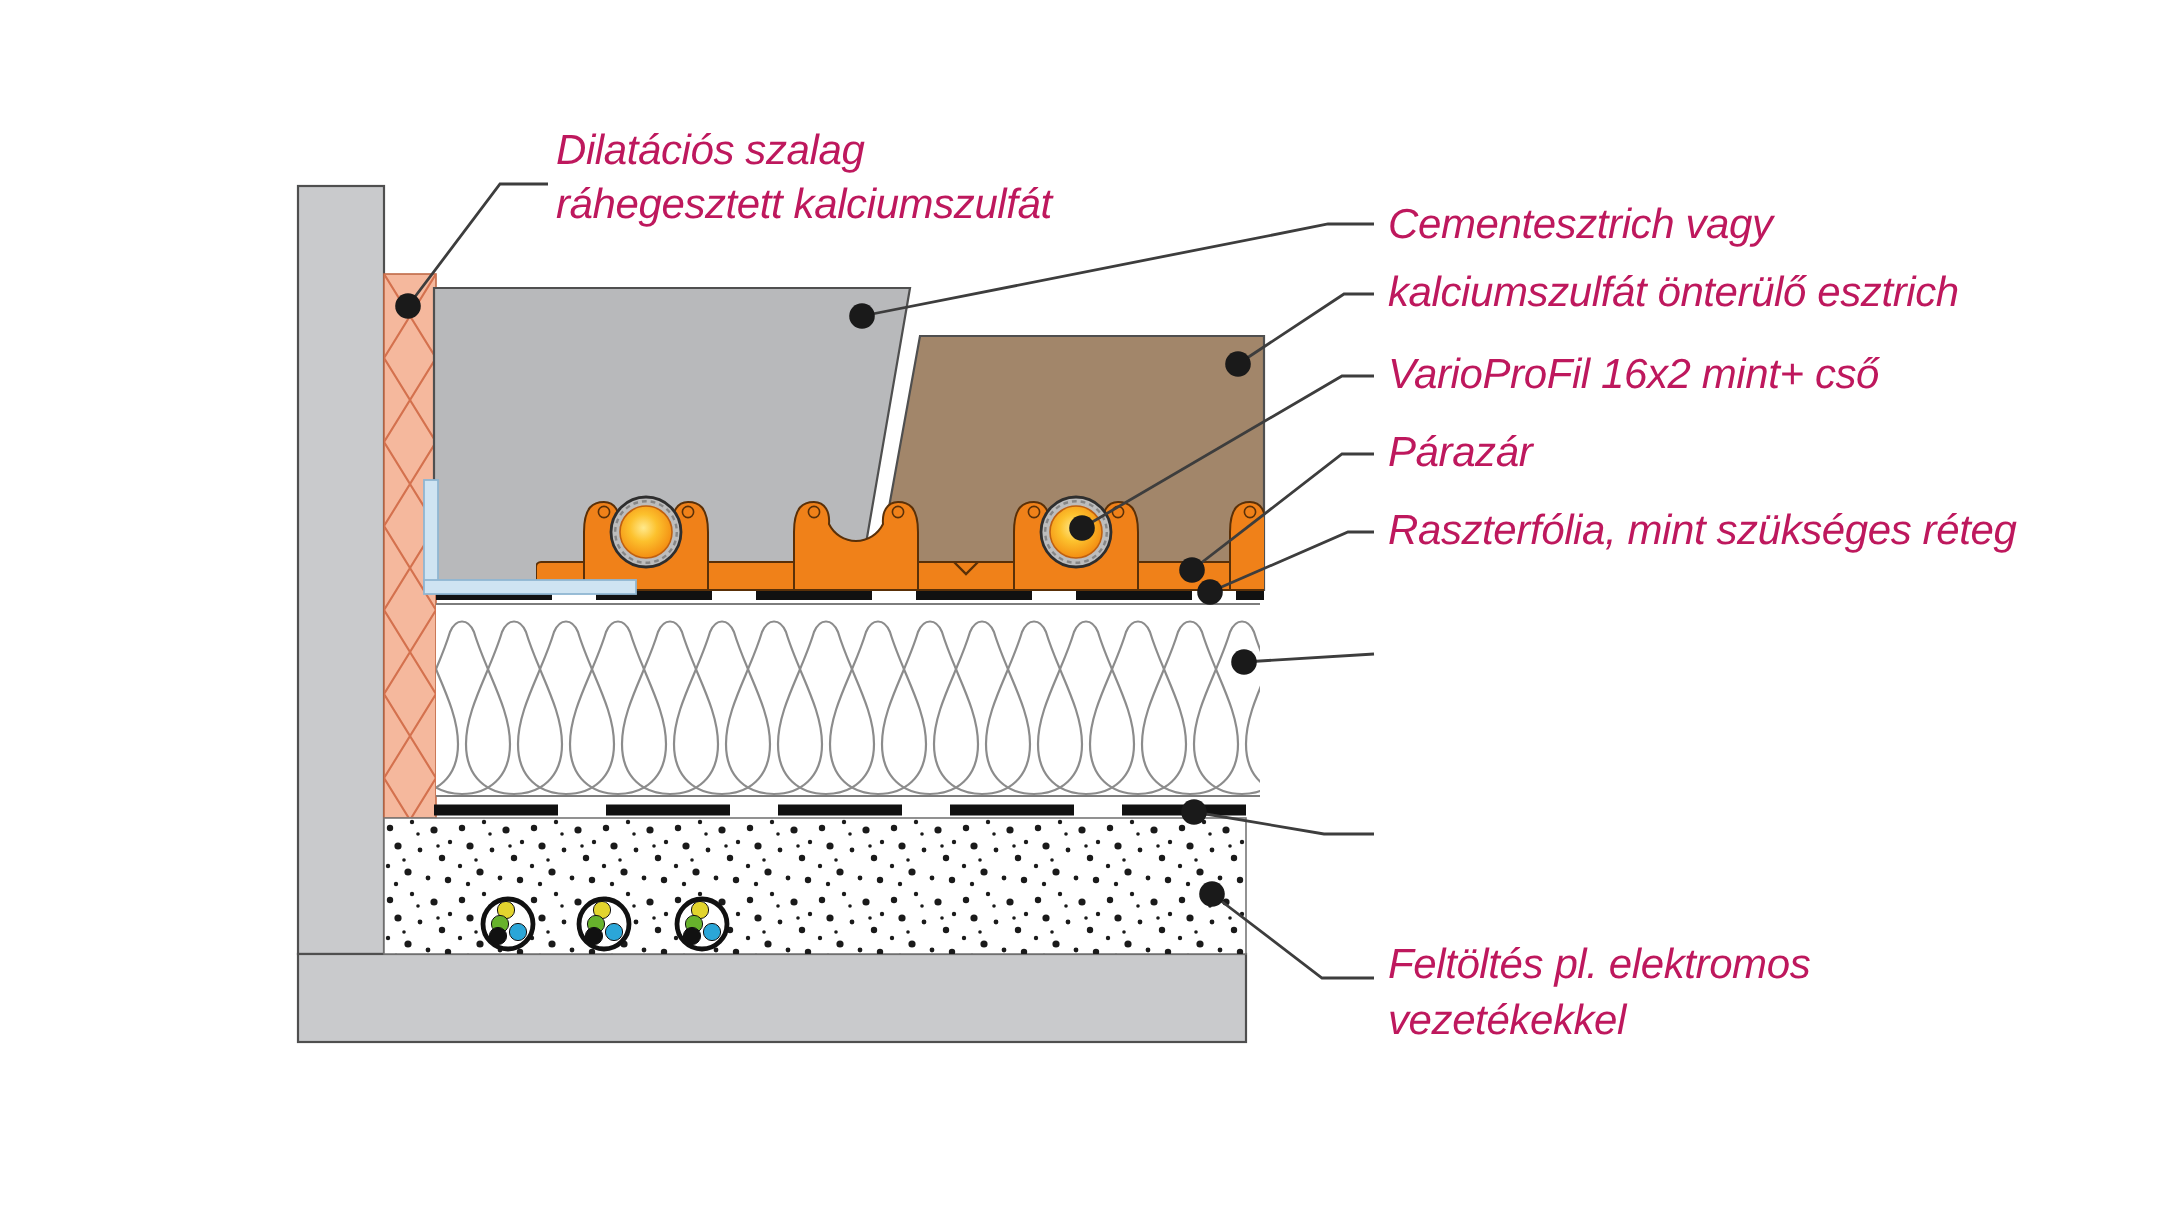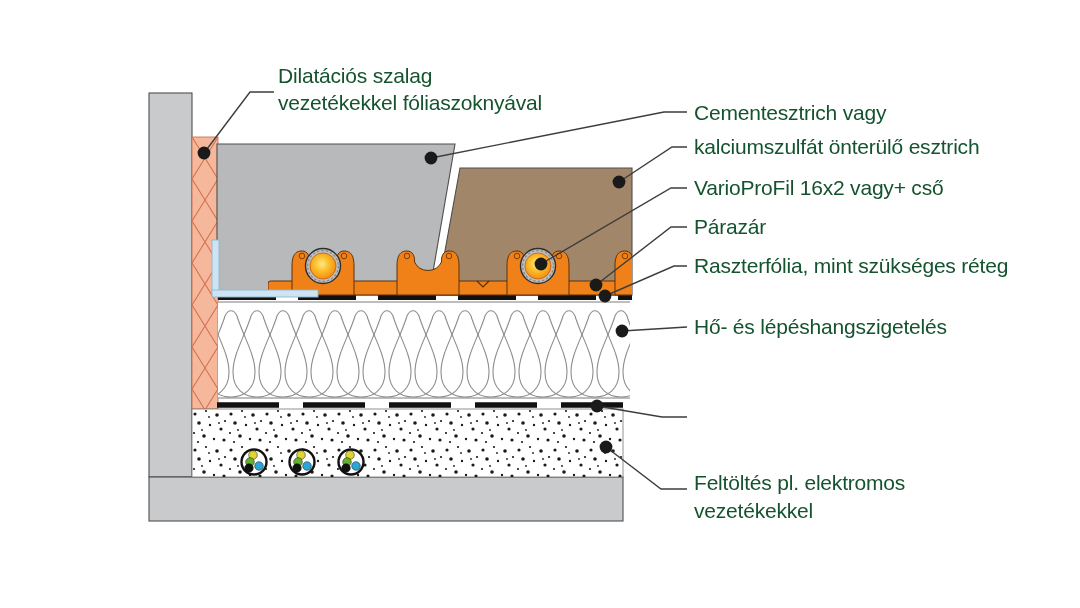--- a/index.html
+++ b/index.html
@@ -4,23 +4,24 @@
 <style>
   html,body{margin:0;padding:0;background:#ffffff;}
   #stage{
     position:relative;width:1080px;height:608px;background:#ffffff;overflow:hidden;
     font-family:"Liberation Sans", sans-serif;
   }
   #diagram-svg{position:absolute;left:0;top:0;}
   .lbl{
     position:absolute;
     font-size:21px;line-height:24px;
-    color:#14532d;
+    color:#be185d;
     white-space:nowrap;
     letter-spacing:-0.2px;
+    font-style:italic;
   }
 </style>
 </head>
 <body>
 
 <div id="stage">
 
   <svg id="diagram-svg" width="1080" height="608" viewBox="0 0 1080 608">
     <defs>
       <pattern id="hatchX" patternUnits="userSpaceOnUse" x="192" y="137" width="26" height="42">
@@ -173,25 +174,24 @@
       <circle cx="541" cy="264" r="6.4"></circle>
       <circle cx="596" cy="285" r="6.4"></circle>
       <circle cx="605" cy="296" r="6.4"></circle>
       <circle cx="622" cy="331" r="6.4"></circle>
       <circle cx="597" cy="406" r="6.4"></circle>
       <circle cx="606" cy="447" r="6.4"></circle>
     </g>
   </svg>
 
   <div class="lbl" style="left:278px;top:64px">Dilatációs szalag</div>
-  <div class="lbl" style="left:278px;top:91px">vezetékekkel fóliaszoknyával</div>
+  <div class="lbl" style="left:278px;top:91px">ráhegesztett kalciumszulfát</div>
 
   <div class="lbl" style="left:694px;top:101px">Cementesztrich vagy</div>
   <div class="lbl" style="left:694px;top:135px">kalciumszulfát önterülő esztrich</div>
 
-  <div class="lbl" style="left:694px;top:176px">VarioProFil 16x2 vagy+ cső</div>
+  <div class="lbl" style="left:694px;top:176px">VarioProFil 16x2 mint+ cső</div>
   <div class="lbl" style="left:694px;top:215px">Párazár</div>
   <div class="lbl" style="left:694px;top:254px">Raszterfólia, mint szükséges réteg</div>
-  <div class="lbl" style="left:694px;top:315px">Hő- és lépéshangszigetelés</div>
 
   <div class="lbl" style="left:694px;top:499px">vezetékekkel</div>
   <div class="lbl" style="left:694px;top:471px">Feltöltés pl. elektromos</div>
 </div>
 
 </body></html>

